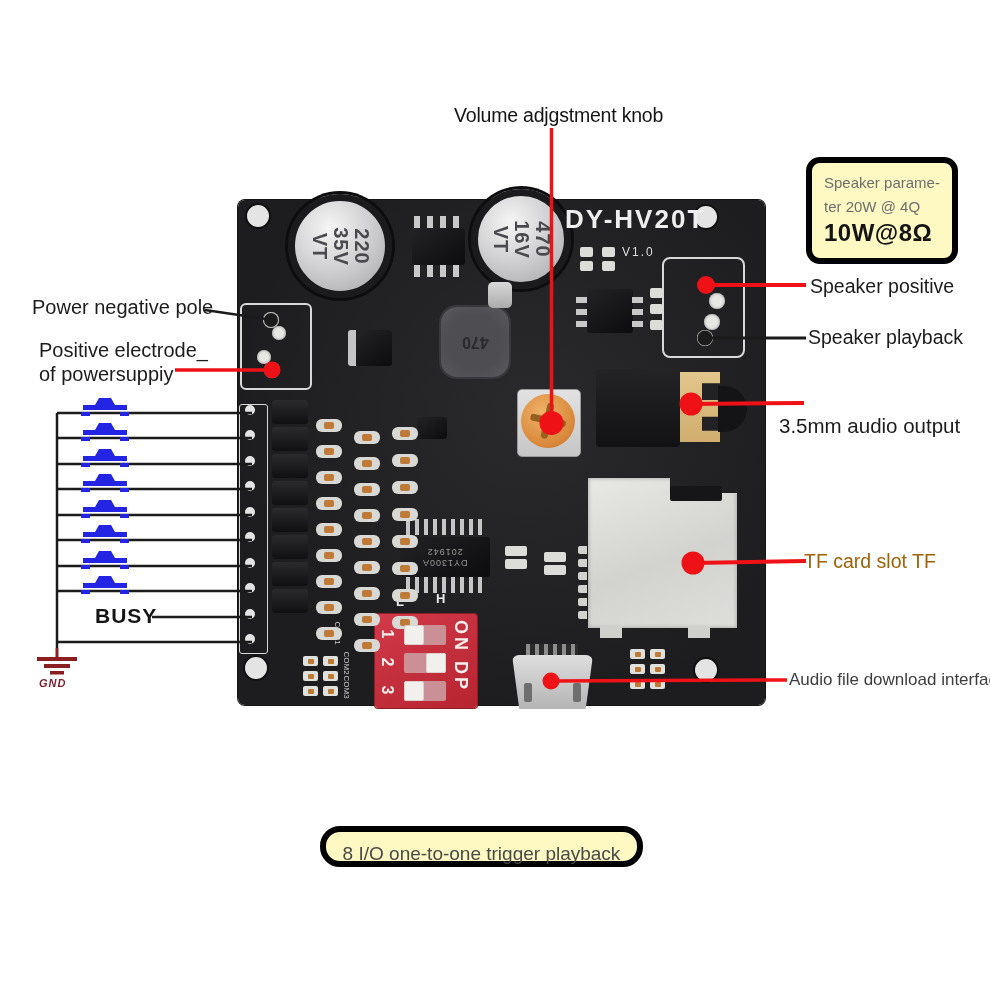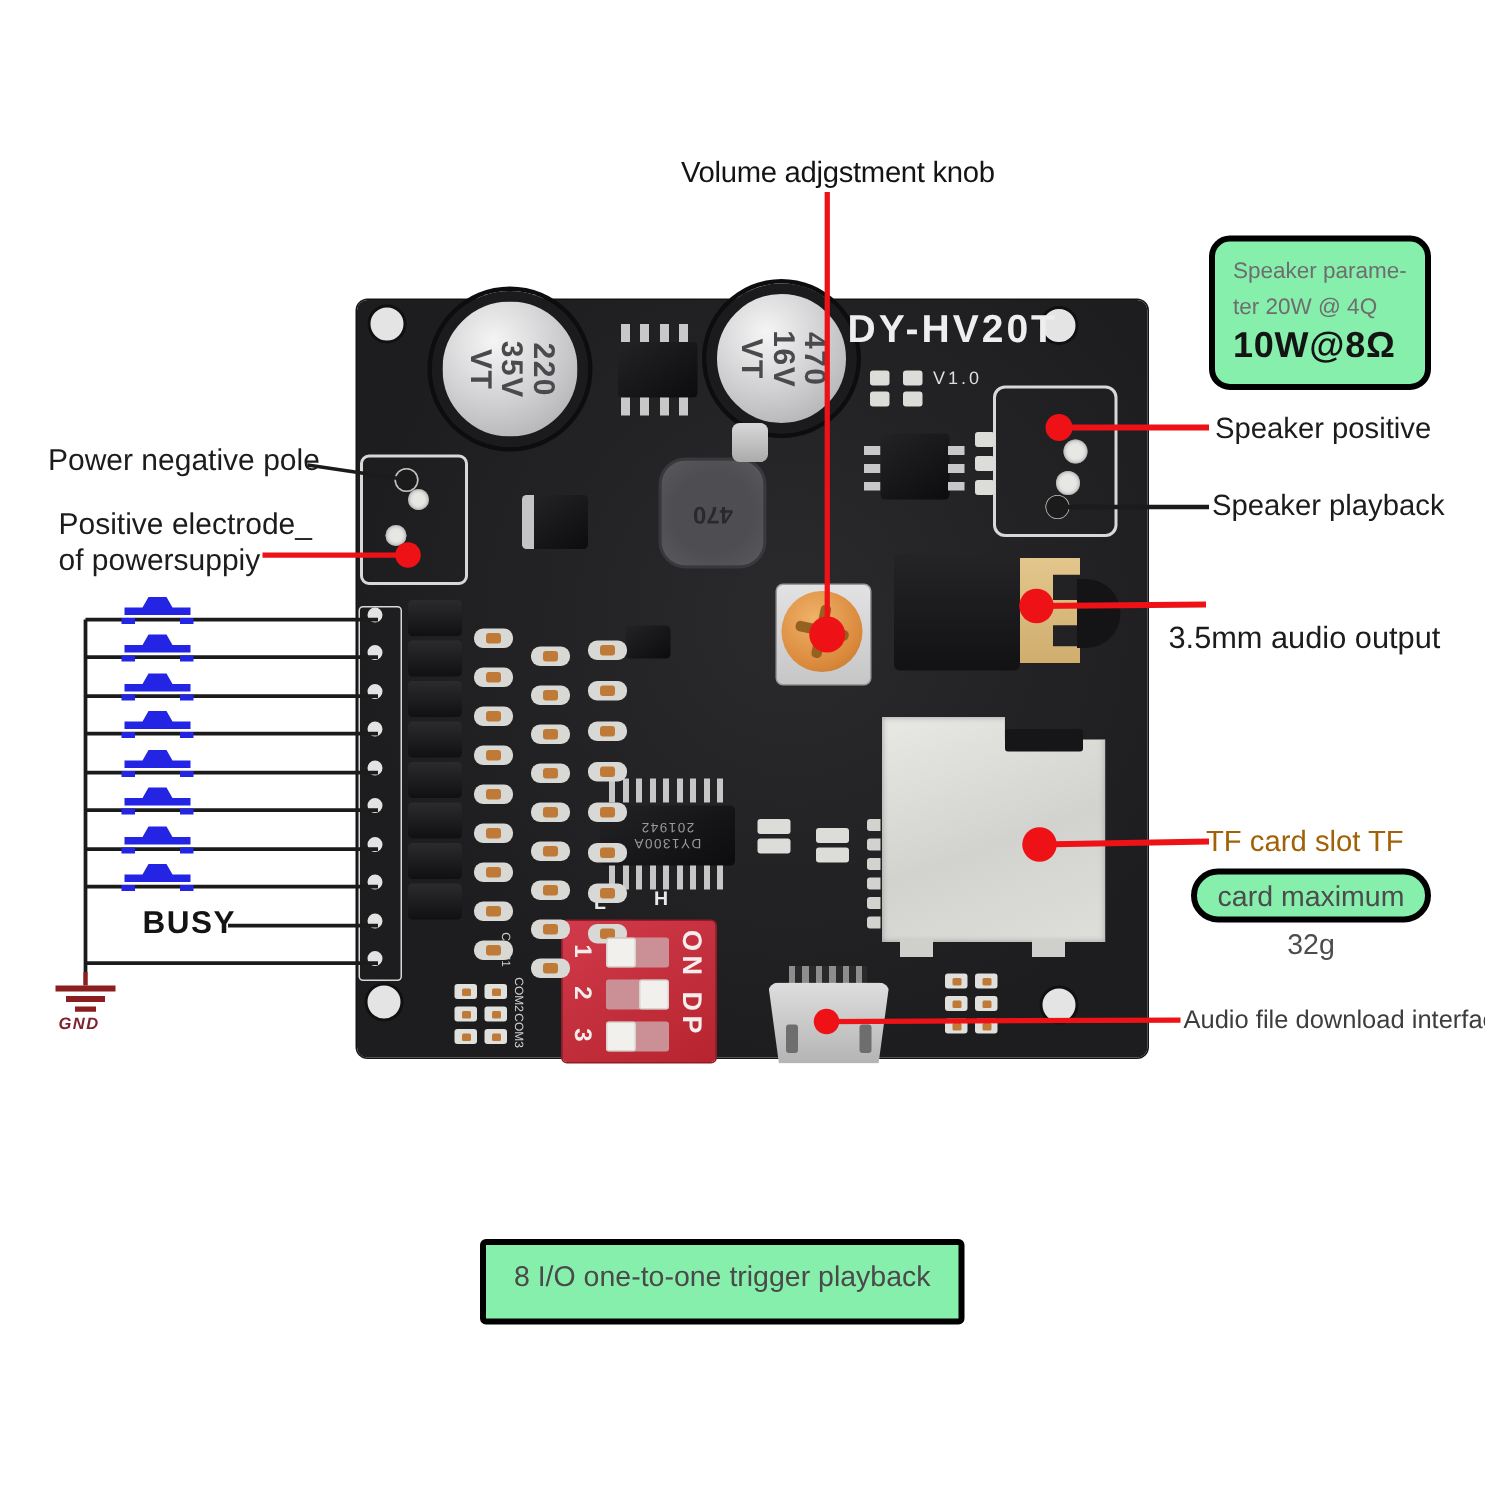--- a/index.html
+++ b/index.html
@@ -3,21 +3,21 @@
 <meta charset="utf-8">
 <style>
 *{margin:0;padding:0;box-sizing:border-box}
 html,body{width:990px;height:990px;background:#ffffff;font-family:"Liberation Sans",sans-serif;overflow:hidden}
 #stage{position:absolute;left:0;top:0;width:990px;height:990px}
 #pcb{position:absolute;left:238px;top:200px;width:527px;height:505px;background:radial-gradient(ellipse at 55% 42%,#2a2a2c 0%,#1d1d1f 72%);border-radius:7px;box-shadow:0 0 0 1px #141414;z-index:1}
 #comp{position:absolute;inset:0;z-index:2}
 #gen{position:absolute;inset:0;z-index:3}
 #overlay{position:absolute;inset:0;z-index:5;pointer-events:none}
 .label{position:absolute;z-index:6;color:#1c1c1c;white-space:nowrap}
-.box{position:absolute;z-index:6;border:4px solid #000000;border-radius:10px;background:#86efac;color:#575757}
+.box{position:absolute;z-index:6;border:6px solid #000000;border-radius:10px;background:#fef9c3;color:#575757}
 .hole{position:absolute;width:22px;height:22px;border:11px solid #e4e4e4;border-radius:50%;background:#131313;box-shadow:0 0 0 2px #101010}
 .cap{position:absolute;border-radius:50%;border:7px solid #1b1b1d;background:radial-gradient(circle at 38% 30%,#f5f5f5 0%,#d3d3d5 45%,#a6a6aa 100%);display:flex;align-items:center;justify-content:center;box-shadow:0 0 0 3px #0d0d0f}
 .captext{transform:rotate(90deg);font-weight:bold;font-size:20px;color:#4a4a4e;line-height:1.05;text-align:center;white-space:pre-line;letter-spacing:1px}
 .chip{position:absolute;background:linear-gradient(145deg,#232325,#0c0c0e);border-radius:3px}
 .pinsH{position:absolute;background:repeating-linear-gradient(90deg,#c8c8c8 0 6px,rgba(0,0,0,0) 6px 13px)}
 .pinsV{position:absolute;background:repeating-linear-gradient(0deg,#c8c8c8 0 6px,rgba(0,0,0,0) 6px 12px)}
 .silk{position:absolute;border:2px solid #d8d8d8;border-radius:8px;z-index:2}
 .tpad{position:absolute;width:16px;height:16px;border-radius:50%;background:#e7e7e4;box-shadow:inset 0 0 3px #8a8a8a;z-index:2}
 .pre{white-space:pre-line}
 .silktext{position:absolute;color:#e9e9e9;font-weight:bold;z-index:2}
@@ -353,22 +353,21 @@
     <div style="font-size:15px;color:#6e6e6e;margin-bottom:7px">Speaker parame-</div>
     <div style="font-size:15px;color:#6e6e6e;margin-bottom:4px">ter 20W @ 4Q</div>
     <div style="font-size:24px;font-weight:bold;color:#141414;letter-spacing:0.5px">10W@8Ω</div>
   </div>
 
   <div class="label" style="left:810px;top:275px;font-size:19.5px">Speaker positive</div>
   <div class="label" style="left:808px;top:326px;font-size:19.5px">Speaker playback</div>
   <div class="label" style="left:779px;top:414px;font-size:20.5px">3.5mm audio output</div>
 
   <div class="label" style="left:804px;top:550px;font-size:19.5px;color:#a16207">TF card slot TF</div>
-  <div class="box" style="left:794px;top:579px;width:160px;height:36px;border-radius:18px;text-align:center;line-height:32px;font-size:19px;color:#4c4c4c">card maximum 32g</div>
 
   <div class="label" style="left:789px;top:670px;font-size:17px;color:#3d3d3d">Audio file download interface</div>
 
   <div class="label" style="left:95px;top:604px;font-size:21px;font-weight:bold;letter-spacing:1px;color:#141414">BUSY</div>
   <div class="label" style="left:39px;top:677px;font-size:11px;font-weight:bold;font-style:italic;letter-spacing:1px;color:#7d2330">GND</div>
 
-  <div class="box" style="left:320px;top:826px;width:323px;height:57px;border-radius:4px;text-align:center;line-height:43px;font-size:19px;color:#4a4a4a">8 I/O one-to-one trigger playback</div>
+  <div class="box" style="left:320px;top:826px;width:323px;height:41px;border-radius:20px;text-align:center;line-height:43px;font-size:19px;color:#4a4a4a">8 I/O one-to-one trigger playback</div>
 
 </div>
 
 </body></html>

